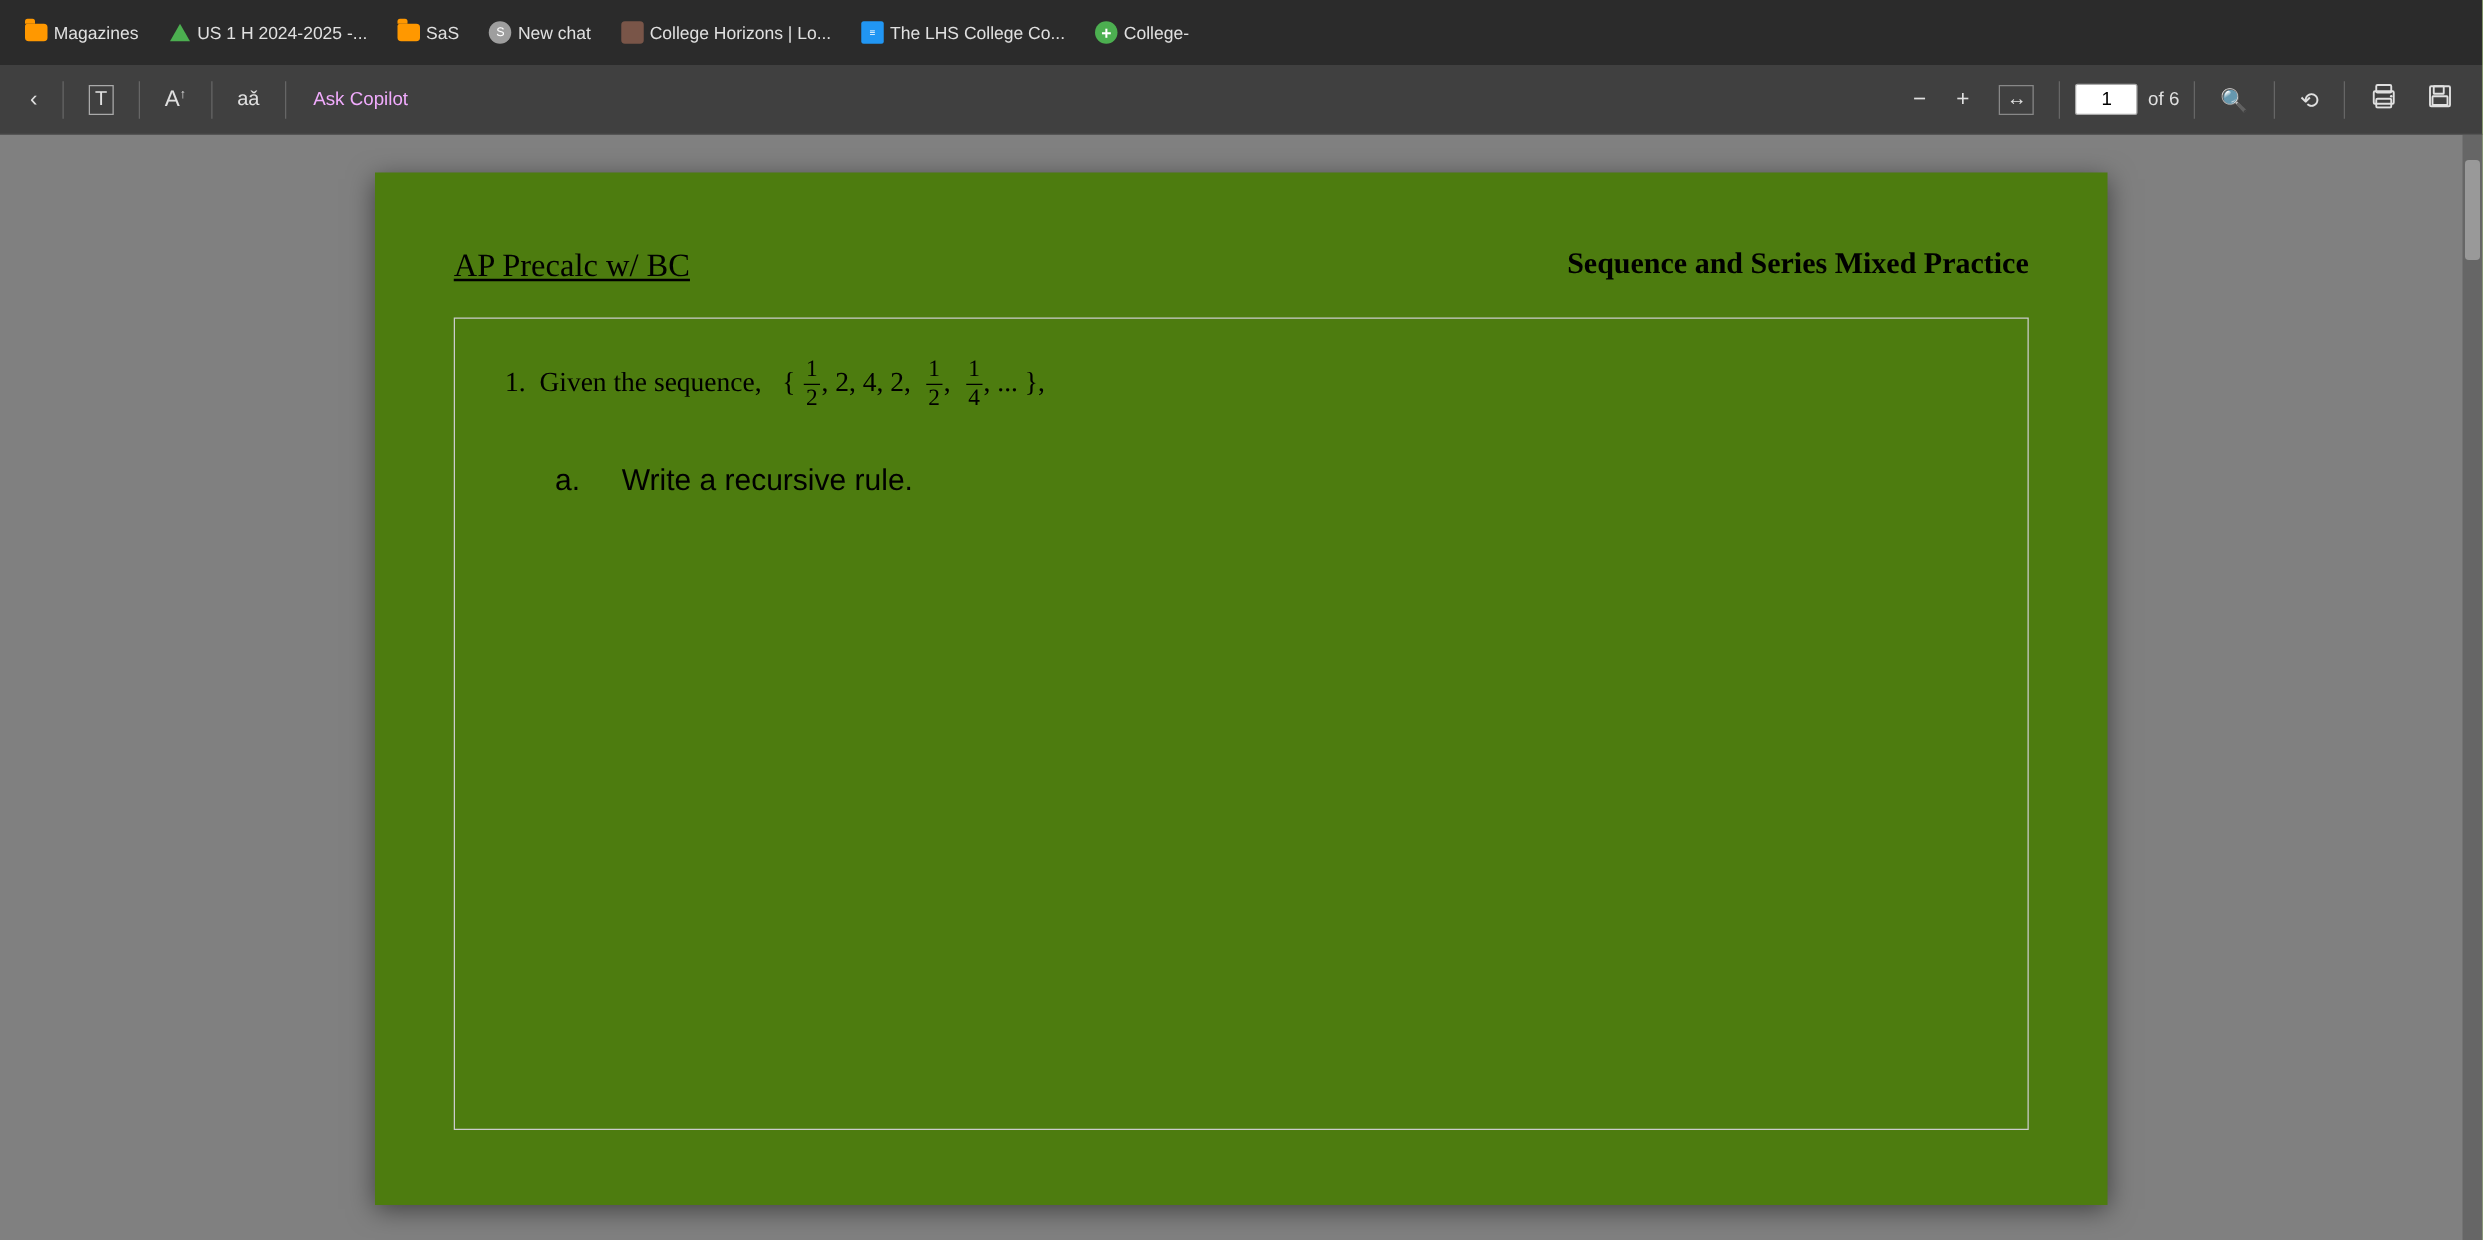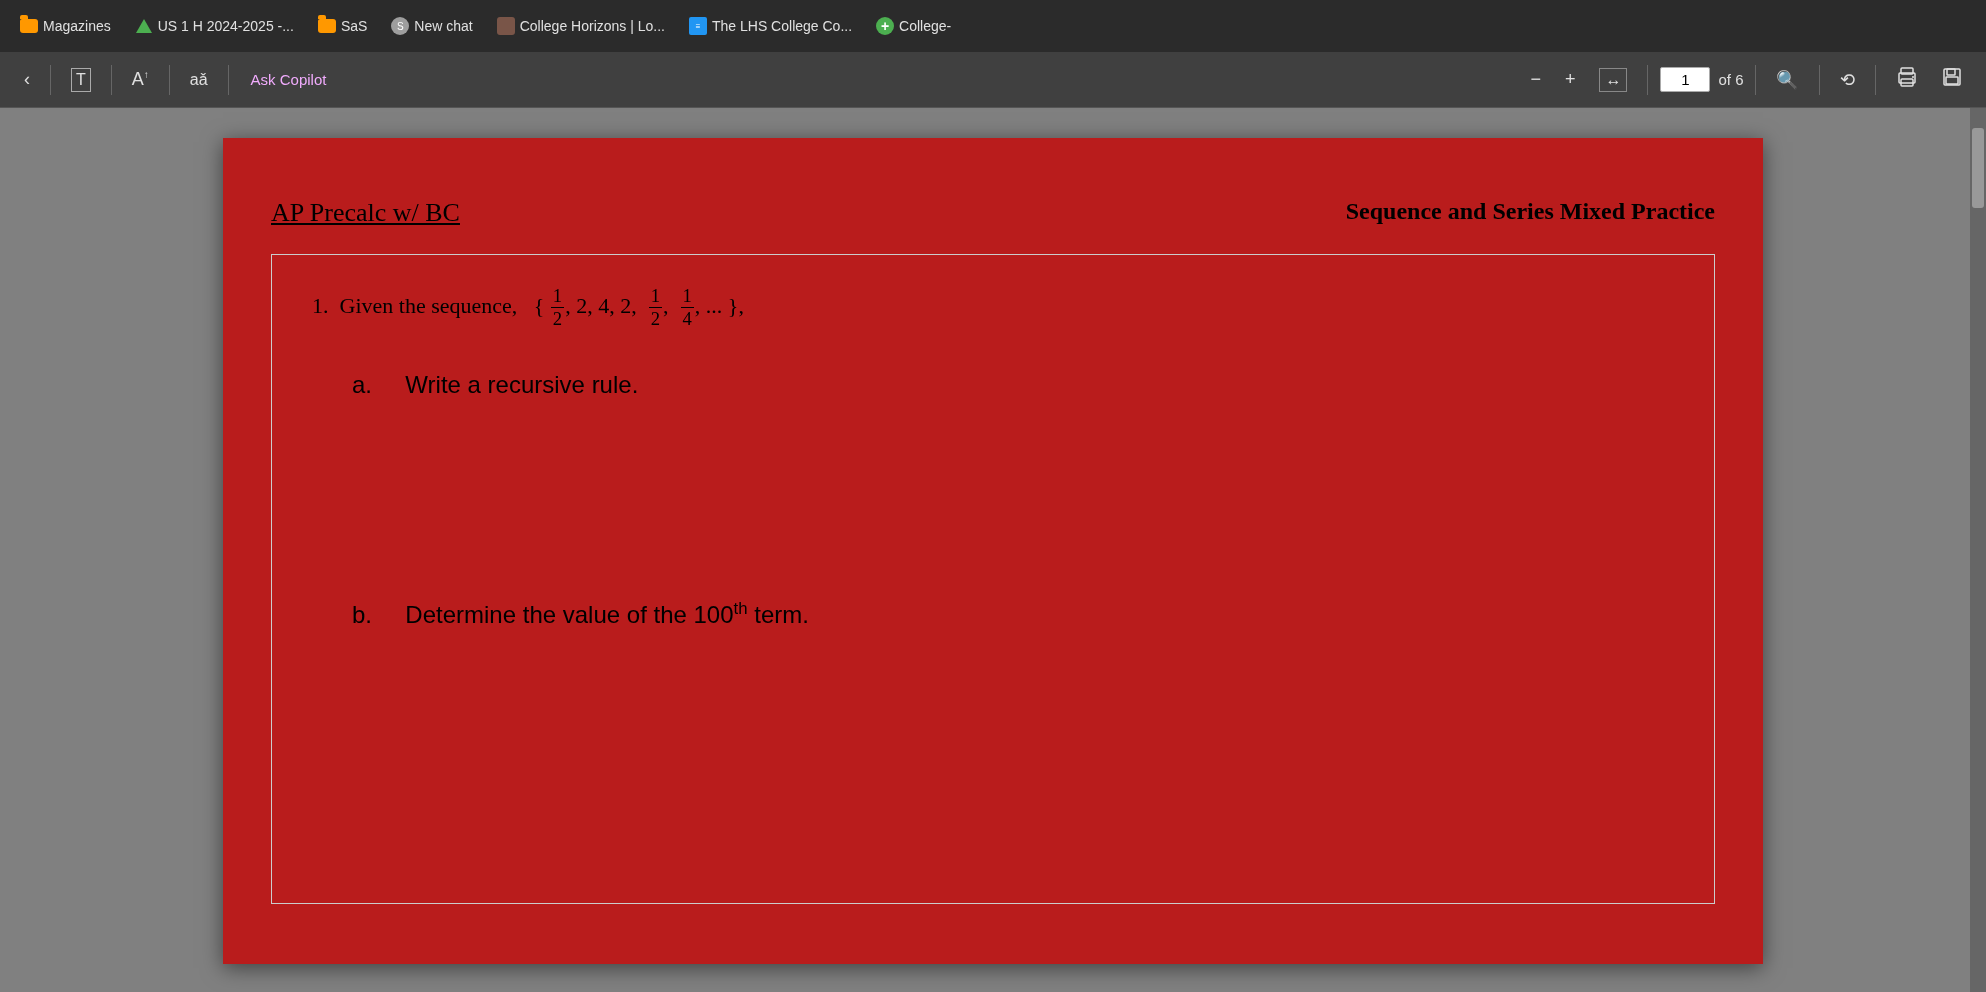--- a/index.html
+++ b/index.html
@@ -150,24 +150,24 @@
     
     .pdf-content {
       background: #808080;
       min-height: 880px;
       display: flex;
       justify-content: center;
       padding: 30px 0;
       position: relative;
     }
     .pdf-page {
-      background: #b91c1c;
-      width: 1540px;
+      background: #4d7c0f;
+      width: 1386px;
       min-height: 820px;
-      padding: 60px 48px;
+      padding: 60px 63px;
       box-shadow: 0 4px 20px rgba(0,0,0,0.5);
       position: relative;
     }
 
     
     .page-header {
       display: flex;
       justify-content: space-between;
       align-items: flex-start;
       margin-bottom: 24px;
@@ -375,26 +375,19 @@
           },
         </span>
       </div>
 
       <div class="problem-part">
         <span>a.</span>
         &nbsp;&nbsp;&nbsp;
         <span>Write a recursive rule.</span>
       </div>
 
-      <div class="problem-part" style="margin-top: 200px;">
-        <span>b.</span>
-        &nbsp;&nbsp;&nbsp;
-        <span>
-          <span>Determine the value of the 100</span><sup>th</sup><span> term.</span>
-        </span>
-      </div>
     </div>
   </div>
 
   <div class="scrollbar-container">
     <div class="scrollbar-thumb"></div>
   </div>
 </div>
 
 </body></html>

